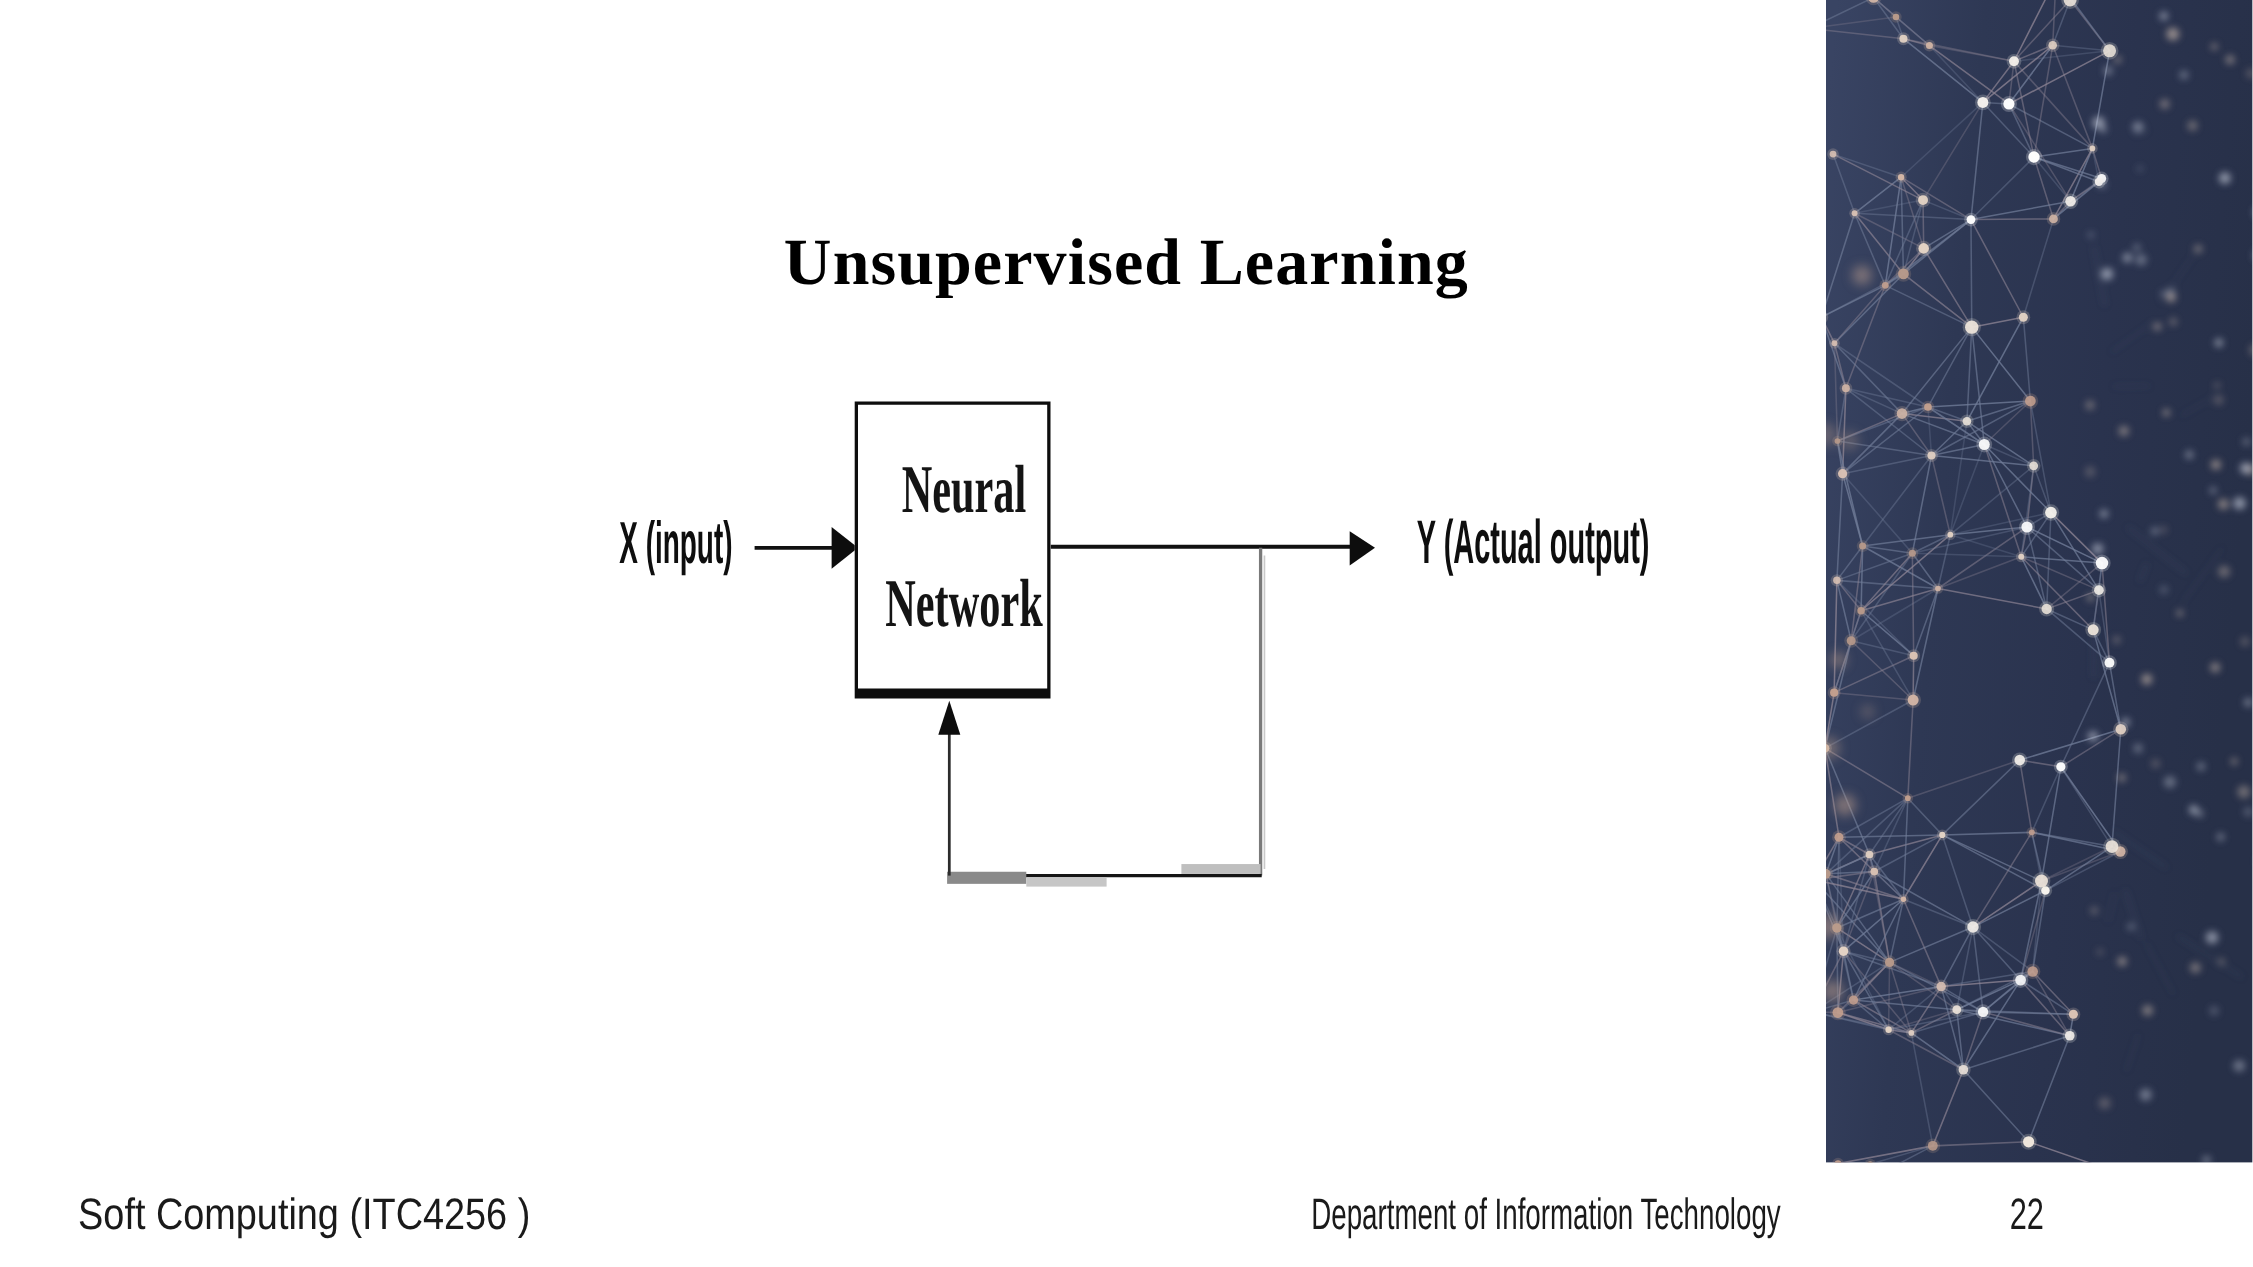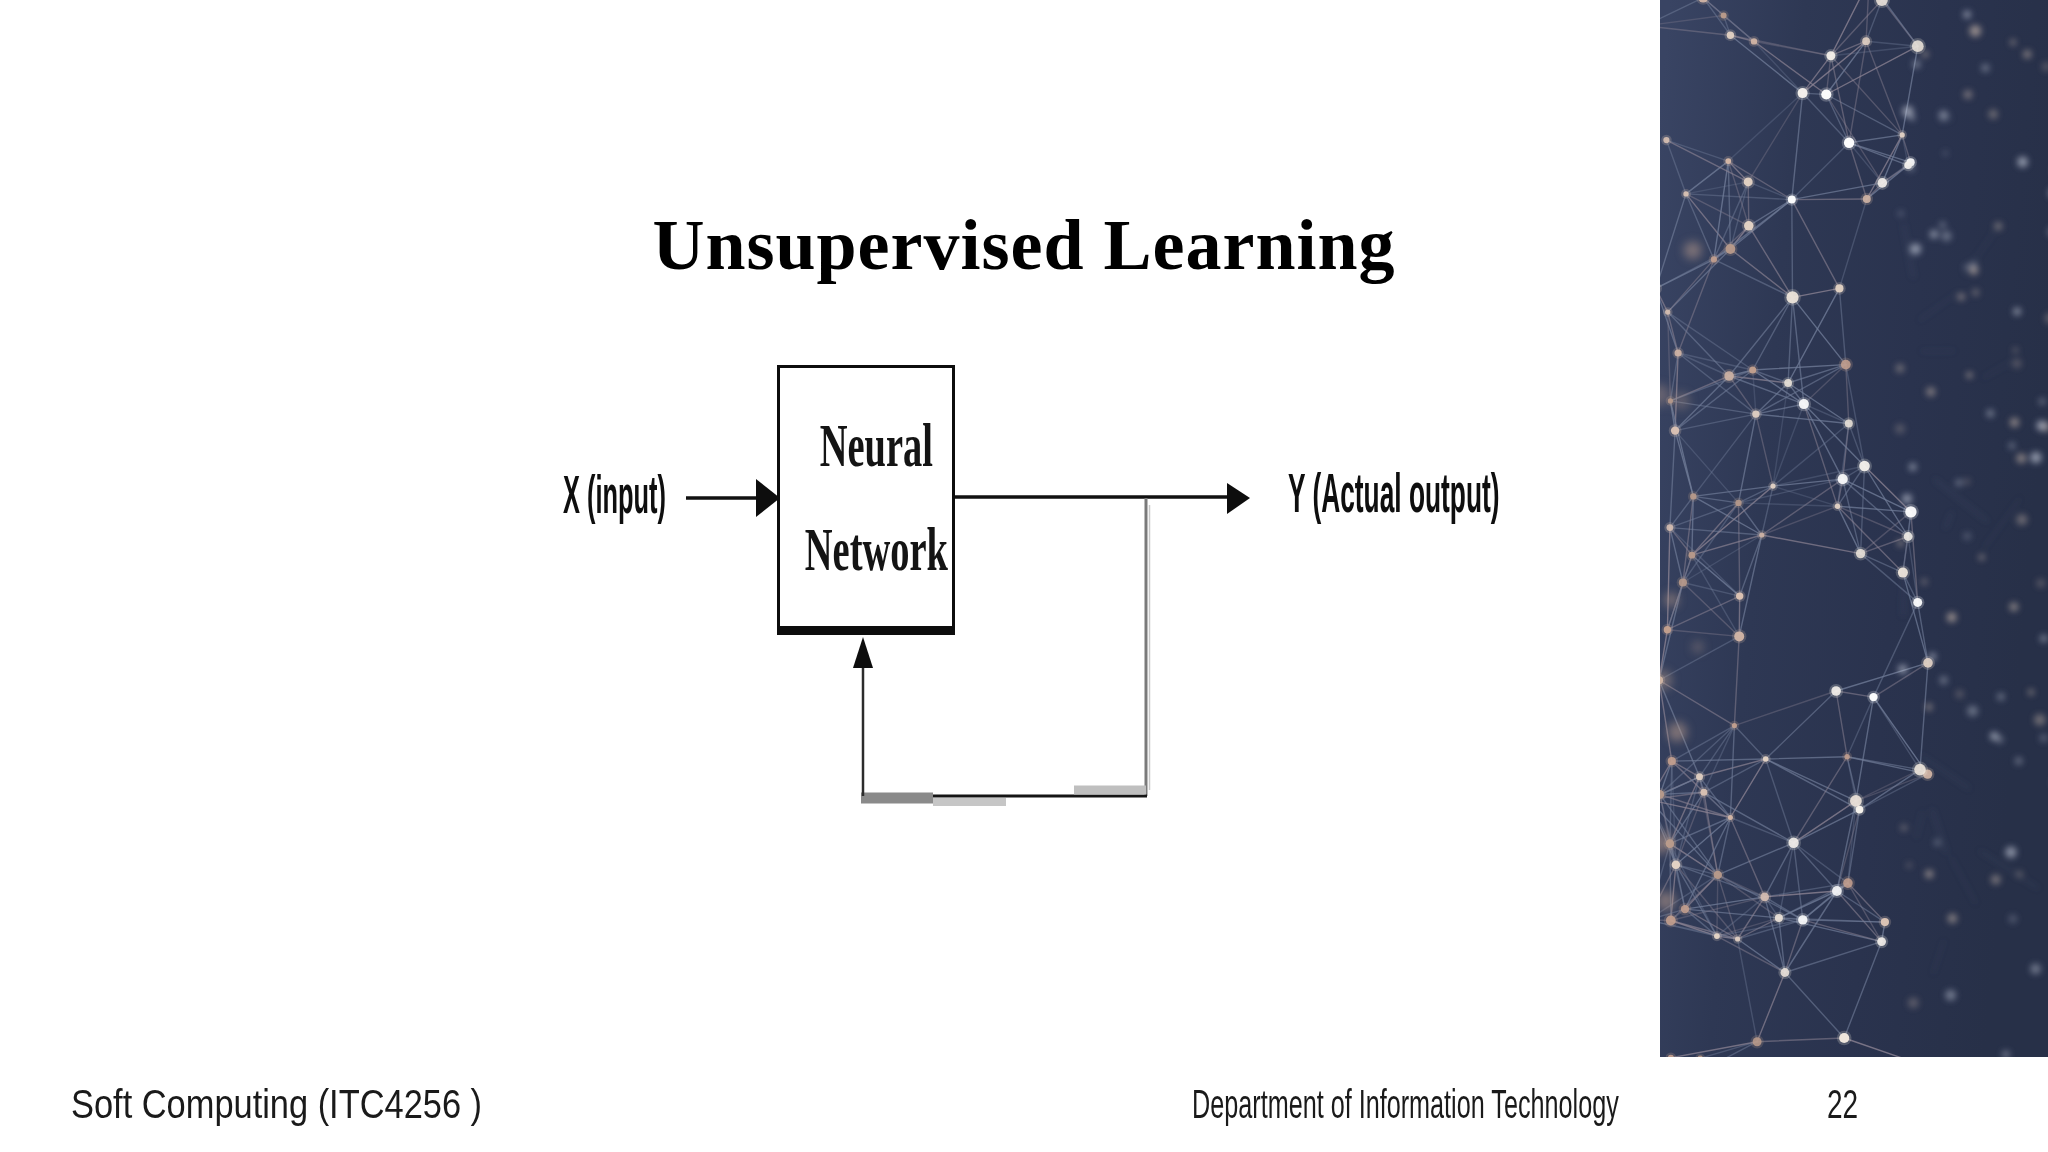--- a/index.html
+++ b/index.html
@@ -15,21 +15,21 @@
 
   
   #slide-title {
     position: absolute;
     left: 0; right: 0;
     top: 204px;
     margin: 0;
     text-align: center;
     font-family: "Liberation Serif", serif;
     font-weight: 700;
-    font-size: 72px;
+    font-size: 60px;
     letter-spacing: 1px;
     color: #000000;
     white-space: nowrap;
   }
 
   
   #connectors {
     position: absolute;
     left: 0; top: 0;
     width: 2048px; height: 1152px;

